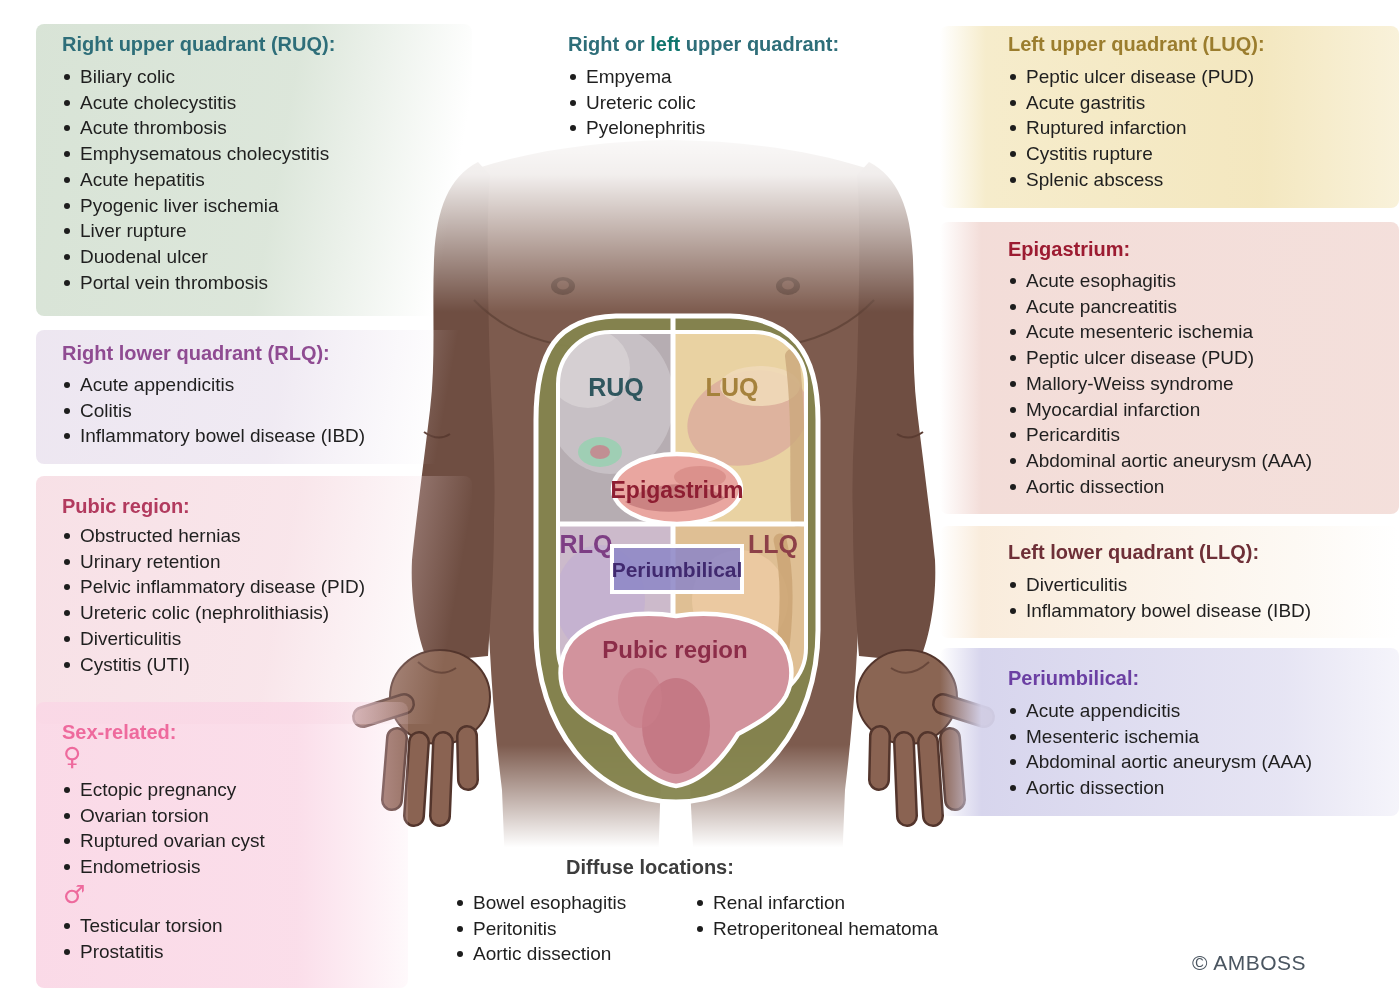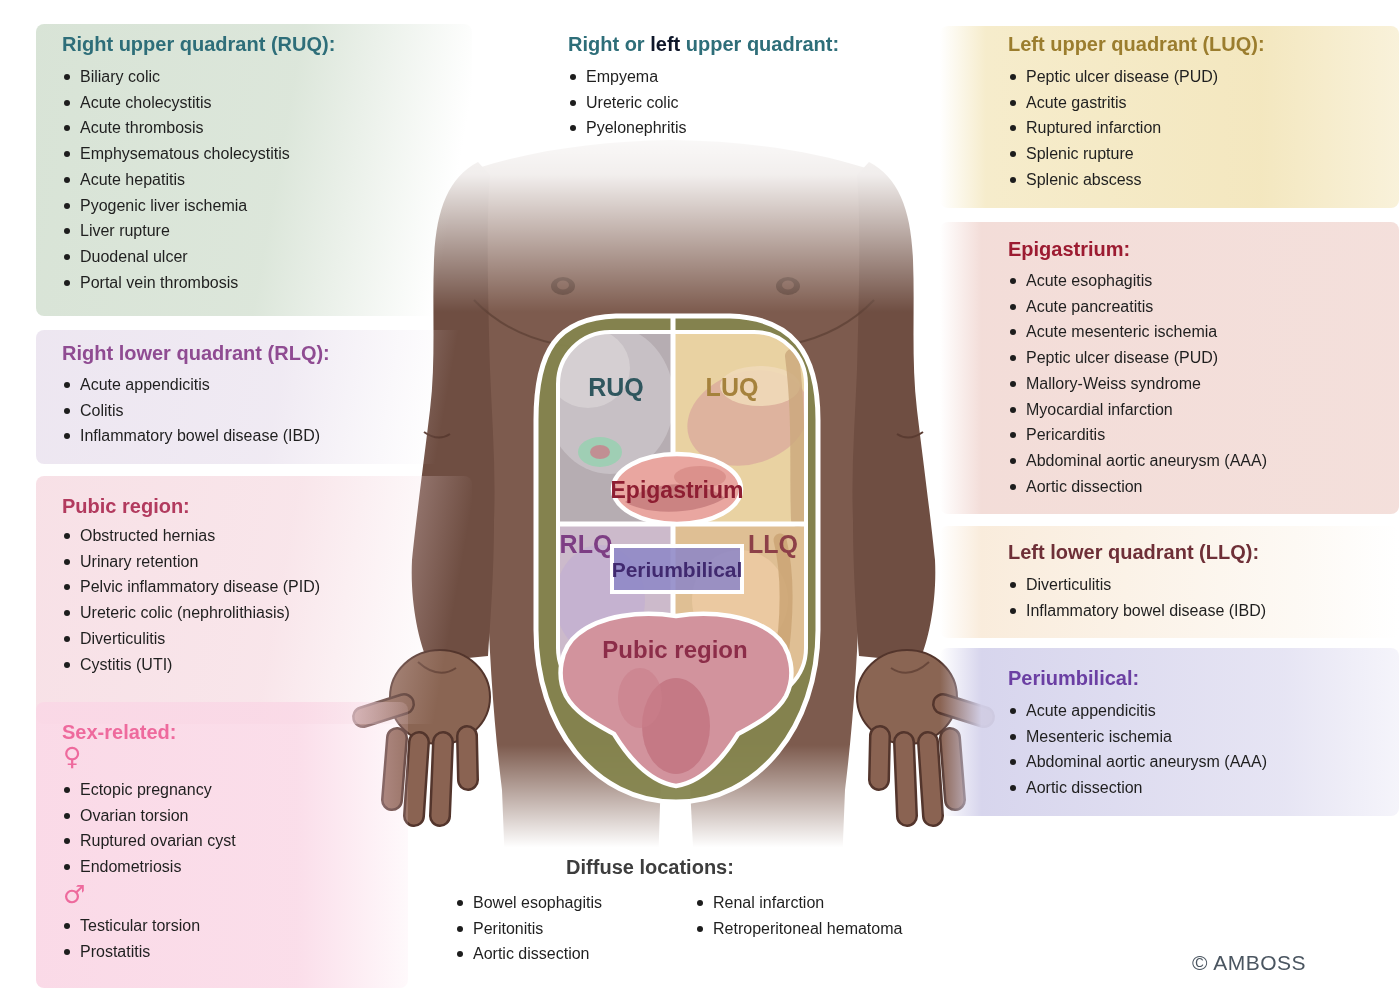--- a/index.html
+++ b/index.html
@@ -2,24 +2,24 @@
 <html><head>
 <meta charset="utf-8">
 <style>
   html,body{margin:0;padding:0;background:#ffffff;}
   #canvas{position:relative;width:1399px;height:1000px;background:#ffffff;overflow:hidden;
           font-family:"Liberation Sans","DejaVu Sans",sans-serif;}
   
   .panel{position:absolute;border-radius:8px;z-index:10;}
   .panel h2{position:absolute;margin:0;font-size:20px;font-weight:bold;white-space:nowrap;}
   .panel ul{position:absolute;margin:0;padding:0;list-style:none;}
-  .panel li{position:relative;padding-left:18px;font-size:16px;line-height:25.7px;color:#1f1f1f;}
+  .panel li{position:relative;padding-left:18px;font-size:19px;line-height:25.7px;color:#1f1f1f;}
   .panel li::before{content:"";position:absolute;left:2px;top:10px;width:6px;height:6px;
                     border-radius:50%;background:#1d1d1d;}
-  .c-teal{color:#2e6e79;} .c-gold{color:#0f172a;} .c-olive{color:#9b7d2e;}
+  .c-teal{color:#2e6e79;} .c-gold{color:#0f766e;} .c-olive{color:#9b7d2e;}
   .c-crimson{color:#9c1b31;} .c-maroon{color:#6e2f37;} .c-purple{color:#6b3fa3;}
   .c-orchid{color:#8f4b92;} .c-rose{color:#b23a5e;} .c-pink{color:#ee6a9d;} .c-gray{color:#3d3d3d;}
 
   #p-ruq{left:36px;top:24px;width:436px;height:292px;
     background:linear-gradient(100deg,rgba(214,226,212,.95) 0%,rgba(214,226,212,.85) 55%,rgba(214,226,212,0) 92%);}
   #p-ruq h2{left:26px;top:9px;} #p-ruq ul{left:26px;top:40px;width:396px;}
 
   #p-upper{left:560px;top:25px;width:340px;height:195px;background:none;}
   #p-upper h2{left:8px;top:8px;} #p-upper ul{left:8px;top:39px;width:326px;}
 
@@ -235,21 +235,21 @@
     <li>Pyelonephritis</li>
   </ul>
 </div>
 
 <div class="panel" id="p-luq">
   <h2 class="c-olive">Left upper quadrant (LUQ):</h2>
   <ul>
     <li>Peptic ulcer disease (PUD)</li>
     <li>Acute gastritis</li>
     <li>Ruptured infarction</li>
-    <li>Splenic rupture</li>
+    <li>Cystitis rupture</li>
     <li>Splenic abscess</li>
   </ul>
 </div>
 
 <div class="panel" id="p-epi">
   <h2 class="c-crimson">Epigastrium:</h2>
   <ul>
     <li>Acute esophagitis</li>
     <li>Acute pancreatitis</li>
     <li>Acute mesenteric ischemia</li>

